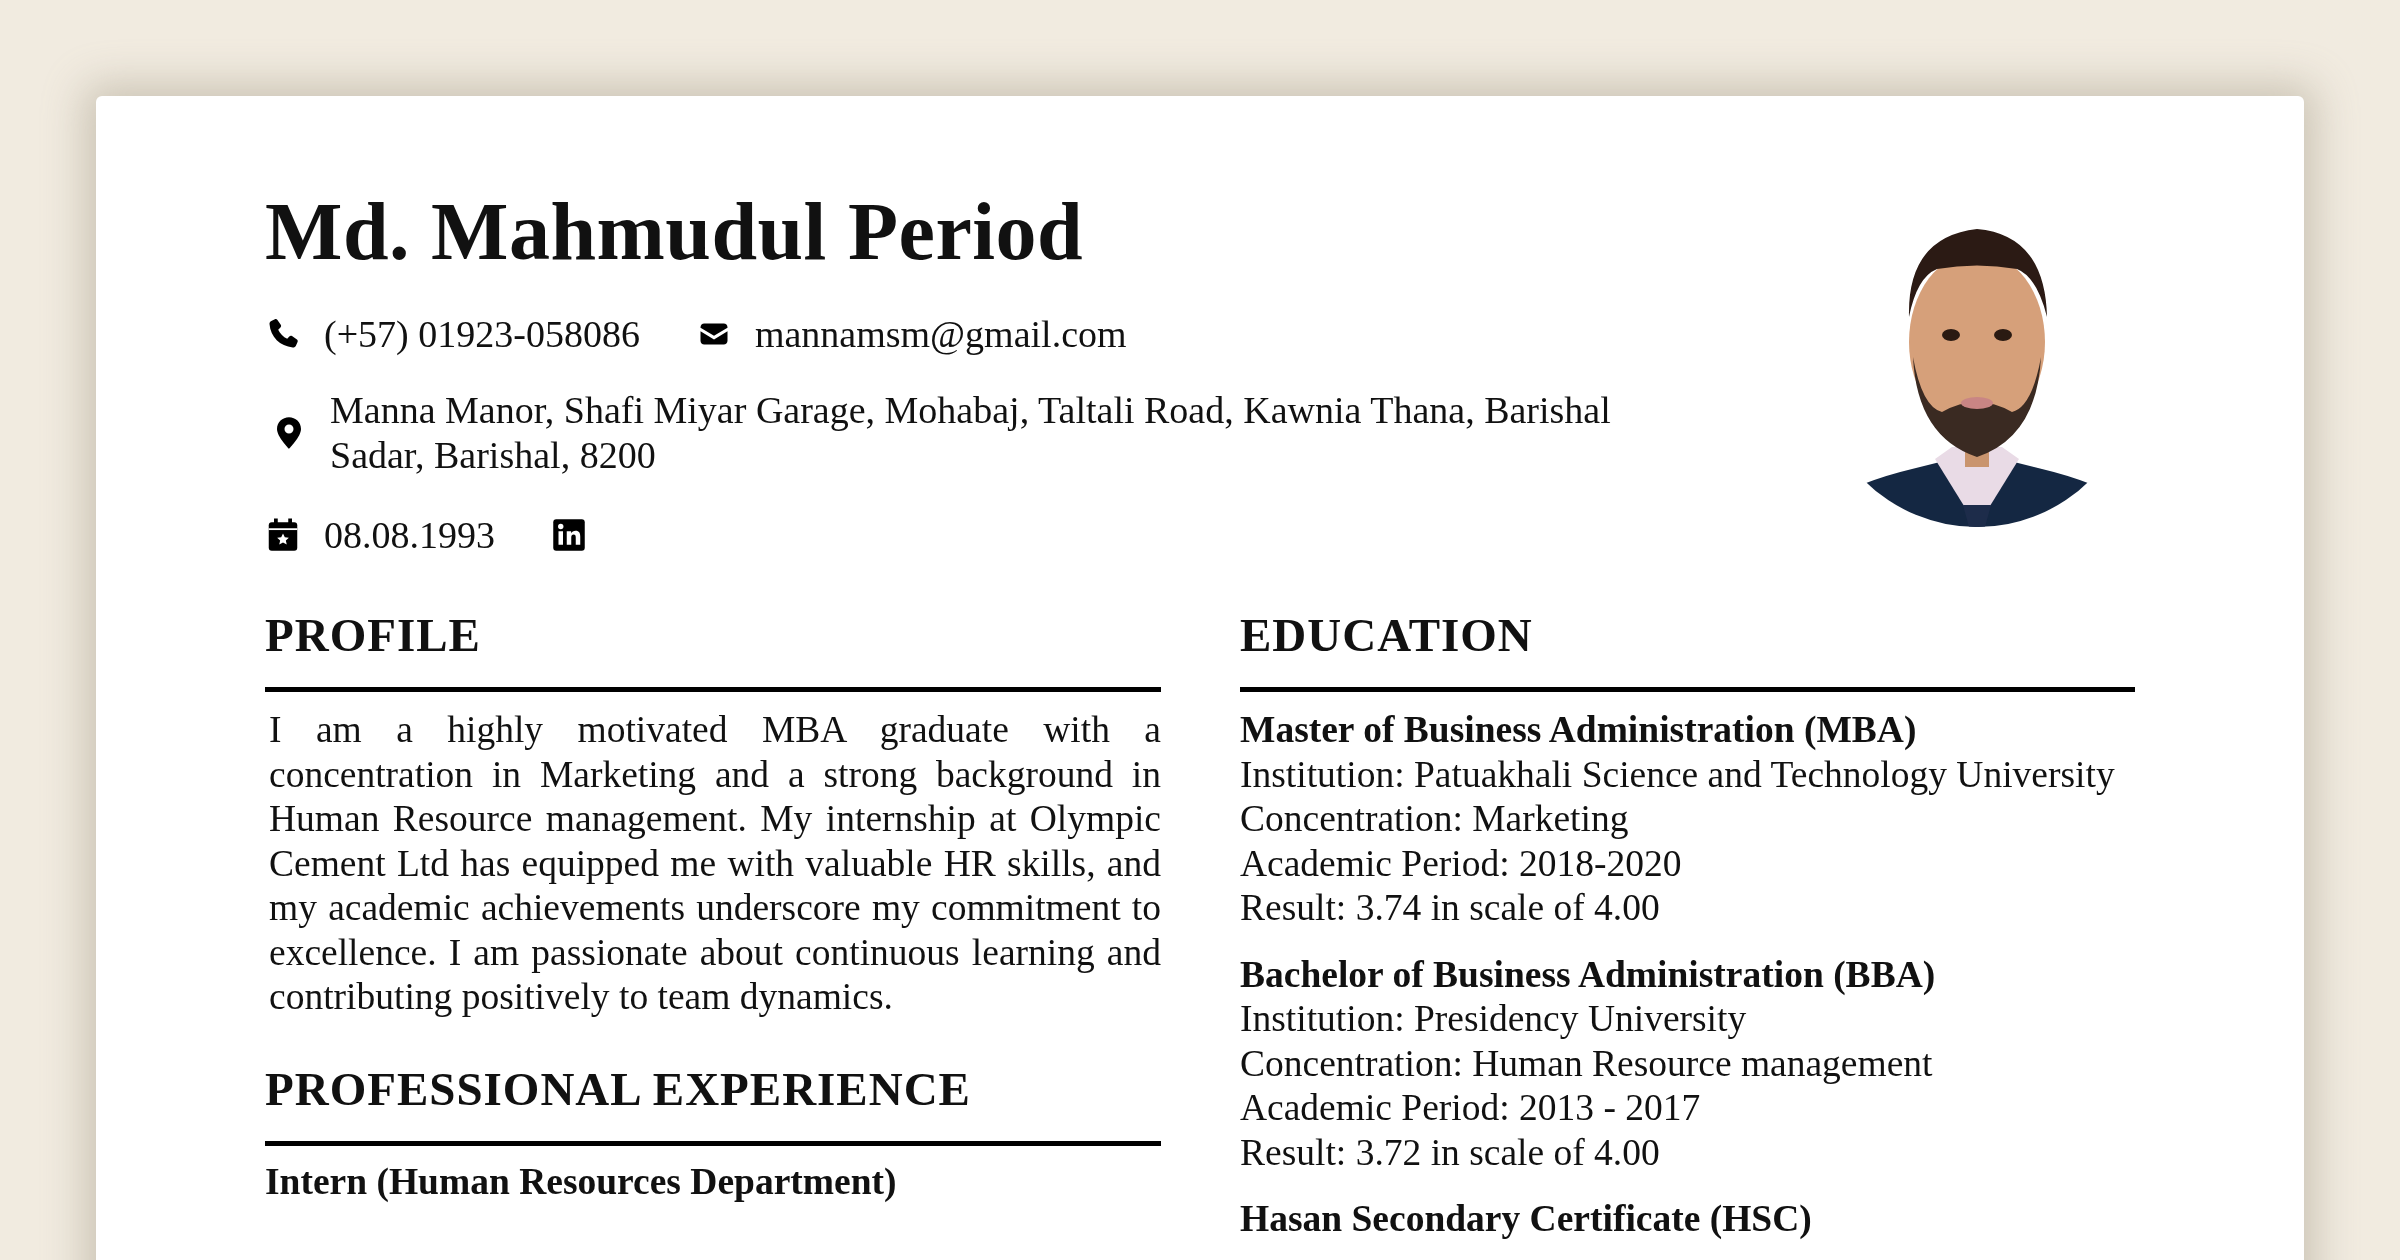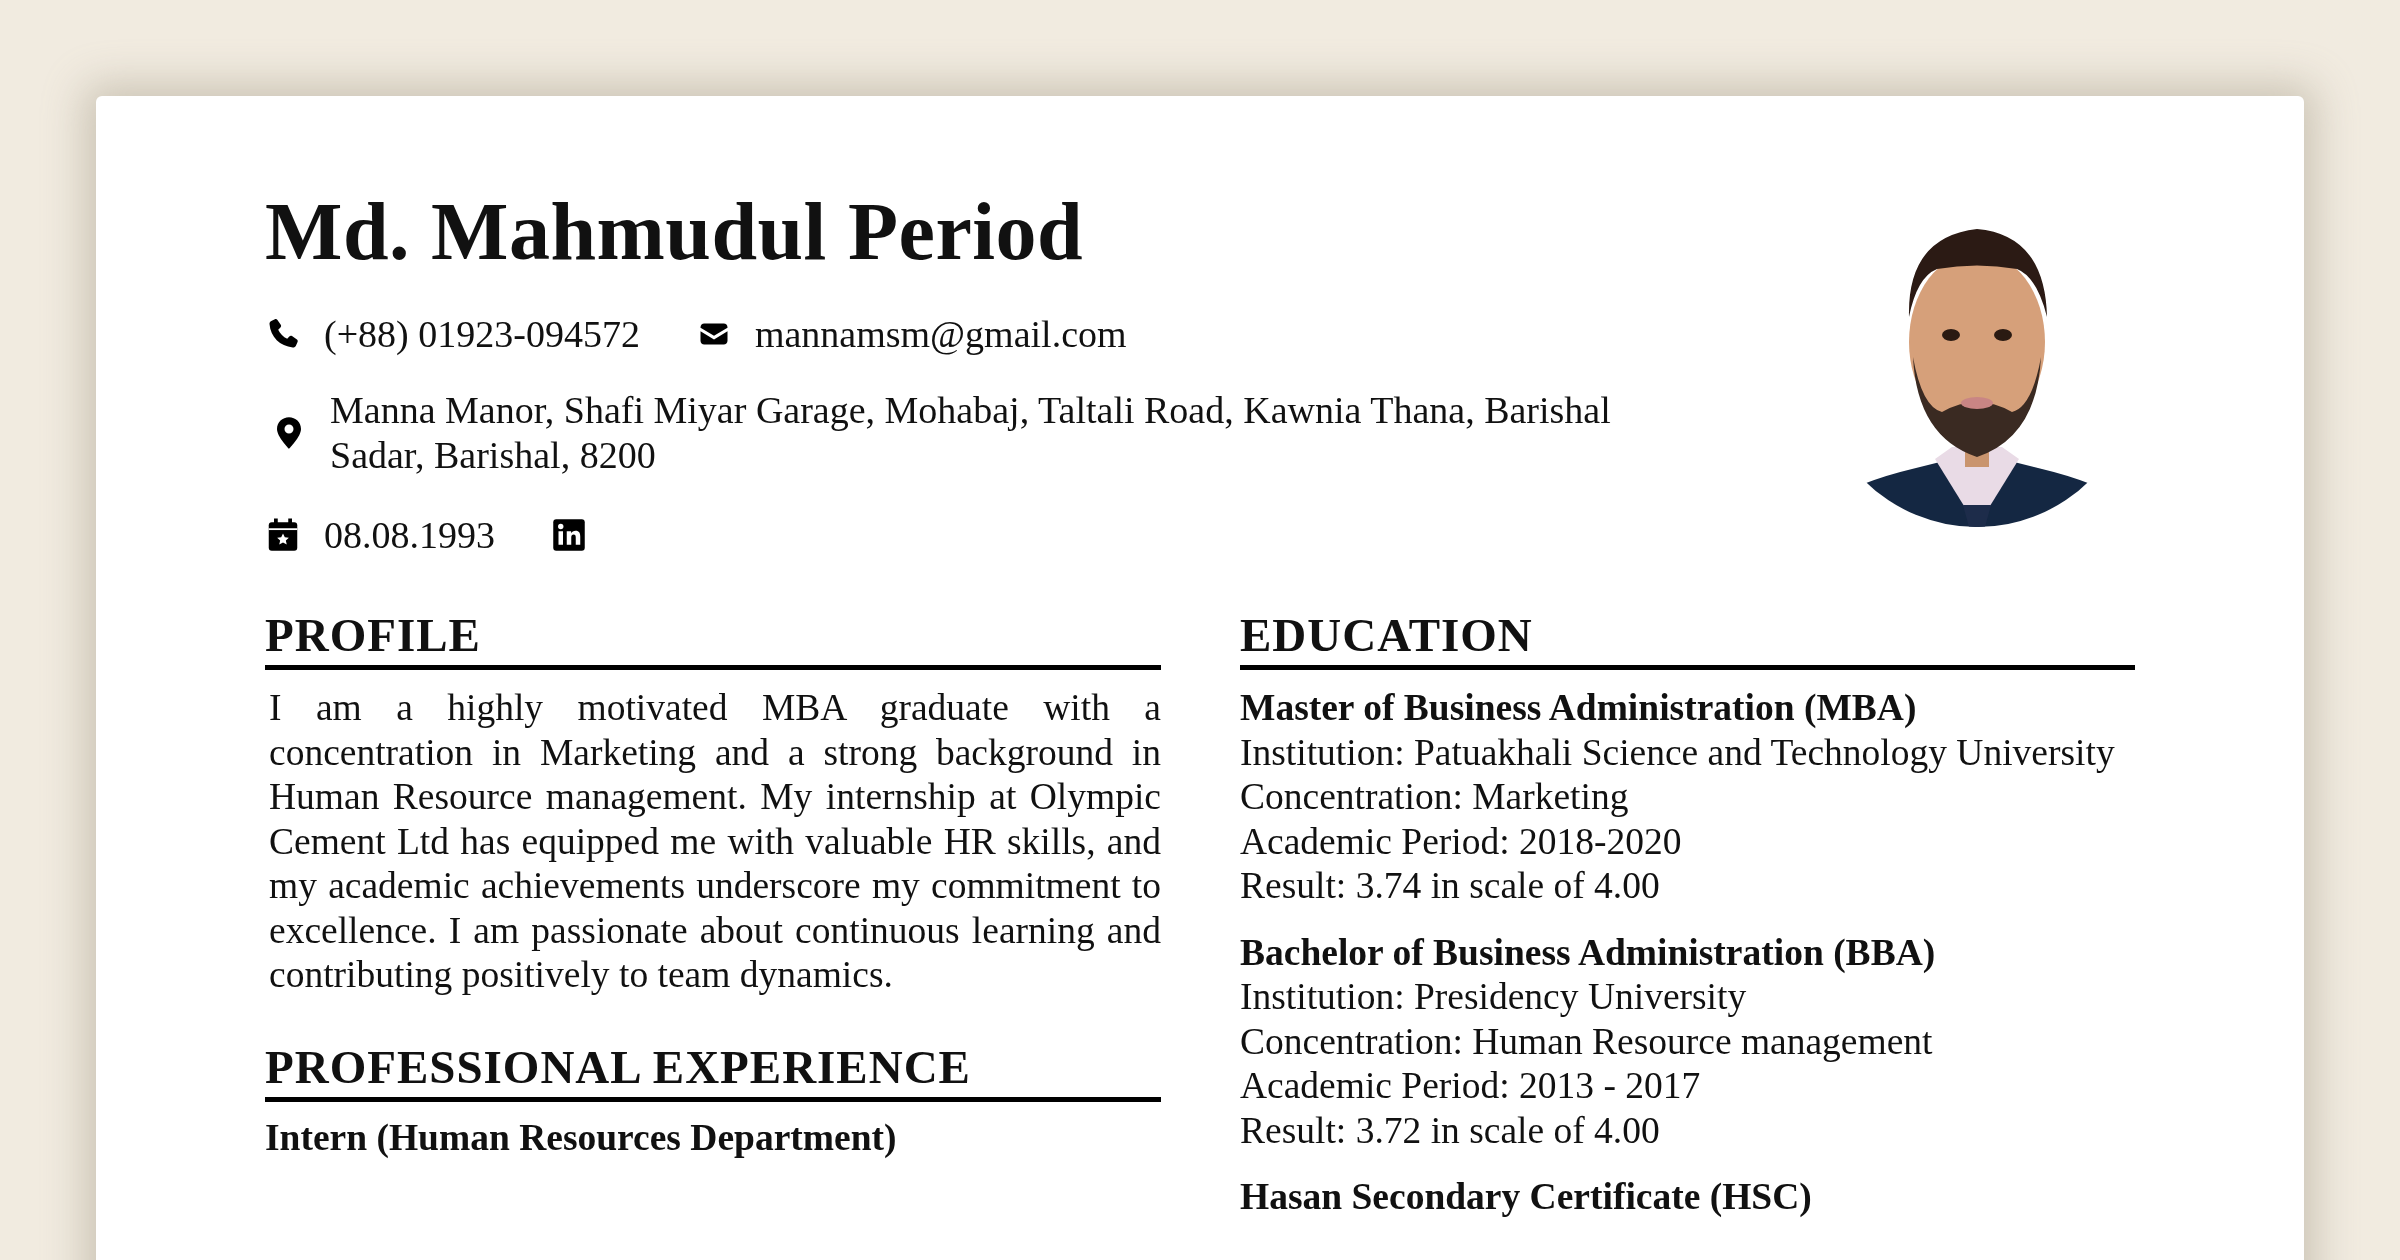--- a/index.html
+++ b/index.html
@@ -31,21 +31,21 @@
   .addr .txt { width: 1500px; }
   .photo {
     position: absolute; left: 1817px; top: 207px; width: 320px; height: 320px;
     border-radius: 50%; overflow: hidden; background: #fff;
   }
   .col { position: absolute; top: 605px; }
   .col.left { left: 265px; width: 896px; }
   .col.right { left: 1240px; width: 895px; }
   .sec-title {
     font-size: 47px; font-weight: bold; letter-spacing: 1px; margin: 0;
-    line-height: 60px; padding-bottom: 0; border-bottom: 5px solid #000;
+    line-height: 60px; padding-bottom: 22px; border-bottom: 5px solid #000;
   }
   .profile-text {
     font-size: 37.5px; line-height: 44.5px; text-align: justify; margin: 16px 0 0 4px;
   }
   .edu-item { margin-top: 16px; font-size: 37.5px; line-height: 44.5px; }
   .edu-item + .edu-item { margin-top: 22px; }
   .edu-title { font-weight: bold; }
   .sec2 { margin-top: 39px; }
   .job-title { font-size: 37.5px; font-weight: bold; line-height: 44.5px; margin-top: 14px; }
 </style>
@@ -56,21 +56,21 @@
 
 <h1 class="name">Md. Mahmudul Period</h1>
 
 <div class="contact-row" style="top:312px;">
   <div class="ci">
     <span class="icon">
       <svg viewBox="0 0 24 24">
           <path d="M6.6 2.2c.6-.3 1.3-.1 1.7.4l2.2 3.3c.4.6.3 1.3-.2 1.8L8.8 9.1c1.2 2.6 3.4 4.8 6 6l1.4-1.5c.5-.5 1.2-.6 1.8-.2l3.3 2.2c.5.4.7 1.1.4 1.7l-1.1 2.5c-.4.8-1.2 1.3-2.1 1.2C10 20.3 3.7 14 3 5.4c-.1-.9.4-1.7 1.2-2.1z" fill="#000"></path>
         </svg>
     </span>
-    <span>(+88) 01923-094572</span>
+    <span>(+57) 01923-058086</span>
   </div>
   <div class="ci">
     <span class="icon">
       <svg viewBox="0 0 24 24">
           <path d="M3 7.5C3 6.1 4.1 5 5.5 5h13C19.9 5 21 6.1 21 7.5v.3l-9 5.4-9-5.4z" fill="#000"></path>
           <path d="M3 10.2l9 5.4 9-5.4v6.3c0 1.4-1.1 2.5-2.5 2.5h-13C4.1 19 3 17.9 3 16.5z" fill="#000"></path>
         </svg>
     </span>
     <span>mannamsm@gmail.com</span>
   </div>

